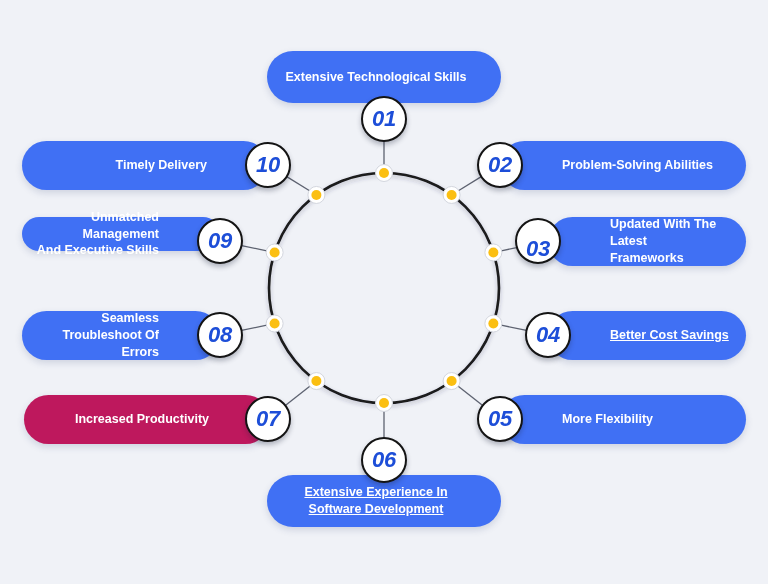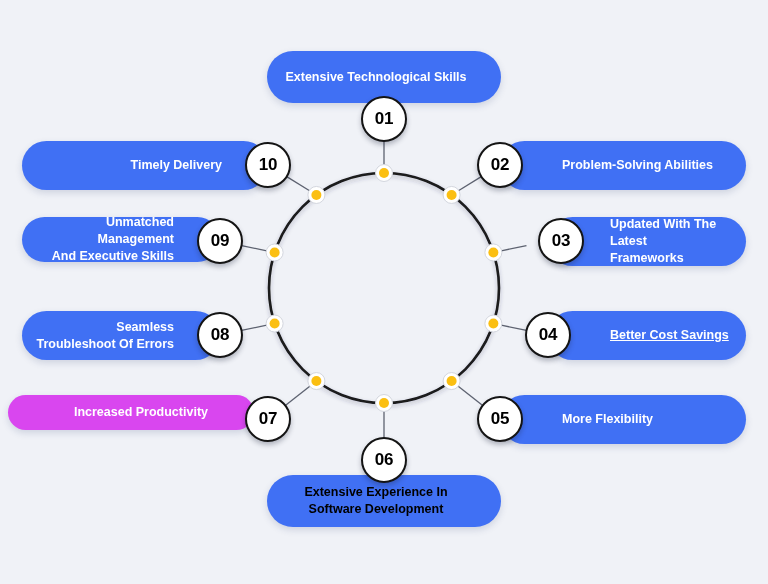--- a/index.html
+++ b/index.html
@@ -63,21 +63,21 @@
     white-space: pre-line;
     width: 100%;
   }
   .pill.right .pill-label {
     text-align: left;
     padding-left: 62px;
     padding-right: 14px;
   }
   .pill.left .pill-label {
     text-align: right;
-    padding-right: 46px;
+    padding-right: 61px;
     padding-left: 14px;
   }
   .pill.top .pill-label,
   .pill.bottom .pill-label {
     text-align: center;
     padding-right: 16px;
   }
 
   
   .badge {
@@ -87,24 +87,25 @@
     border-radius: 50%;
     background: #ffffff;
     border: 2.5px solid #141414;
     box-sizing: border-box;
     display: flex;
     align-items: center;
     justify-content: center;
     box-shadow: 0 3px 5px rgba(30,35,60,0.30);
   }
   .badge span {
-    font-size: 17px;
+    font-size: 22px;
     font-weight: bold;
-    color: #000000;
+    color: #1d4ed8;
     letter-spacing: -0.3px;
+    font-style: italic;
   }
 </style>
 </head>
 <body>
 
 <div id="stage">
 
   <svg id="wheel-svg" viewBox="0 0 768 584">
     <defs>
       <filter id="softdrop" x="-60%" y="-60%" width="220%" height="220%">
@@ -160,46 +161,46 @@
         <div class="pill-label" style="color: rgb(255, 255, 255);">Updated With The Latest
 Frameworks</div>
       </div>
       <div class="pill right" style="left: 548px; top: 311px; width: 198px; height: 49px; background: rgb(64, 112, 244);">
         <div class="pill-label" style="color: rgb(255, 255, 255); text-decoration: underline;">Better Cost Savings</div>
       </div>
       <div class="pill right" style="left: 500px; top: 395px; width: 246px; height: 49px; background: rgb(64, 112, 244);">
         <div class="pill-label" style="color: rgb(255, 255, 255);">More Flexibility</div>
       </div>
       <div class="pill bottom" style="left: 267px; top: 475px; width: 234px; height: 52px; background: rgb(64, 112, 244);">
-        <div class="pill-label" style="color: #000000;">Extensive Experience In
+        <div class="pill-label" style="color: #ffffff; text-decoration: underline;">Extensive Experience In
 Software Development</div>
       </div>
-      <div class="pill left" style="left: 8px; top: 395px; width: 246px; height: 35px; background: #d946ef;">
+      <div class="pill left" style="left: 24px; top: 395px; width: 246px; height: 49px; background: #be185d;">
         <div class="pill-label" style="color: rgb(255, 255, 255);">Increased Productivity</div>
       </div>
       <div class="pill left" style="left: 22px; top: 311px; width: 198px; height: 49px; background: rgb(64, 112, 244); justify-content: center;">
         <div class="pill-label" style="color: rgb(255, 255, 255);">Seamless
 Troubleshoot Of Errors</div>
       </div>
-      <div class="pill left" style="left: 22px; top: 217px; width: 198px; height: 45px; background: rgb(64, 112, 244);">
+      <div class="pill left" style="left: 22px; top: 217px; width: 198px; height: 34px; background: rgb(64, 112, 244);">
         <div class="pill-label" style="color: rgb(255, 255, 255);">Unmatched Management
 And Executive Skills</div>
       </div>
       <div class="pill left" style="left: 22px; top: 141px; width: 246px; height: 49px; background: rgb(64, 112, 244);">
         <div class="pill-label" style="color: rgb(255, 255, 255);">Timely Delivery</div>
       </div>
     </div>
   <div id="badge-layer">
       <div class="badge" style="left: 361px; top: 96px; background: rgb(255, 255, 255); border-color: rgb(20, 20, 20);">
         <span>01</span>
       </div>
       <div class="badge" style="left: 477px; top: 142px; background: rgb(255, 255, 255); border-color: rgb(20, 20, 20);">
         <span>02</span>
       </div>
-      <div class="badge" style="left: 538px; top: 218px; background: rgb(255, 255, 255); border-color: rgb(20, 20, 20);">
+      <div class="badge" style="left: 515px; top: 218px; background: rgb(255, 255, 255); border-color: rgb(20, 20, 20); align-items: flex-end;">
         <span>03</span>
       </div>
       <div class="badge" style="left: 525px; top: 312px; background: rgb(255, 255, 255); border-color: rgb(20, 20, 20);">
         <span>04</span>
       </div>
       <div class="badge" style="left: 477px; top: 396px; background: rgb(255, 255, 255); border-color: rgb(20, 20, 20);">
         <span>05</span>
       </div>
       <div class="badge" style="left: 361px; top: 437px; background: rgb(255, 255, 255); border-color: rgb(20, 20, 20);">
         <span>06</span>

